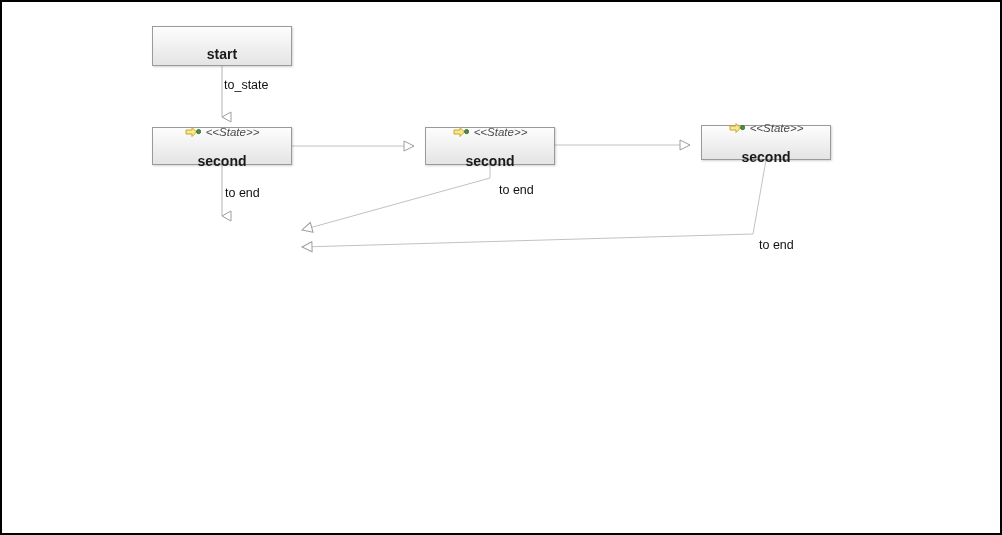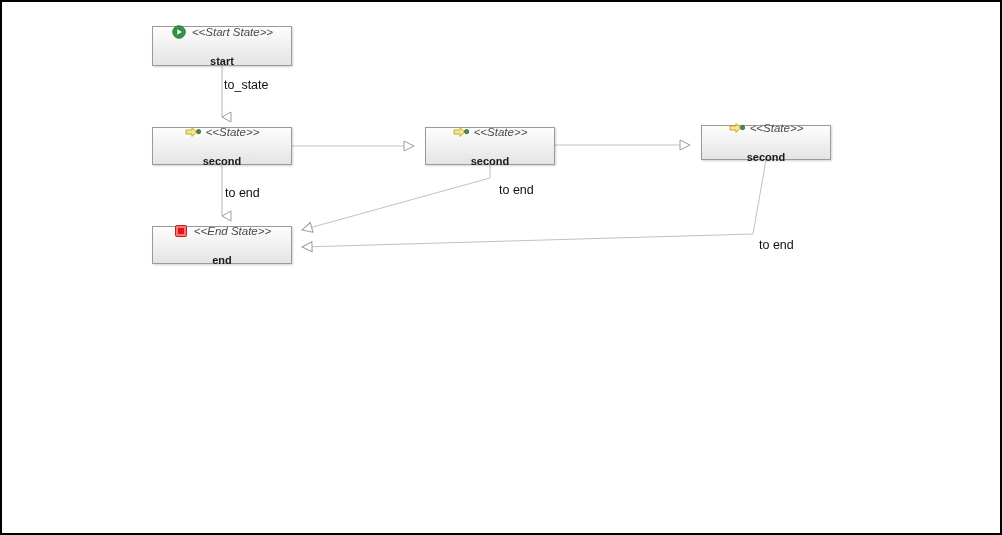--- a/index.html
+++ b/index.html
@@ -52,21 +52,21 @@
     flex: 0 0 auto;
   }
   .stereotype {
     font-size: 11.5px;
     font-style: italic;
     color: #4a4a4a;
     white-space: nowrap;
     line-height: 14px;
   }
   .node-name {
-    font-size: 11px;
+    font-size: 14px;
     font-weight: bold;
     color: #1a1a1a;
     line-height: 14px;
     white-space: nowrap;
     margin-top: 15px;
   }
 
   
   .edge-label {
     position: absolute;
@@ -110,30 +110,20 @@
     <g>
       <path d="M 488,163 L 488,176 L 300,228" fill="none" stroke="#c2c2c2" stroke-width="1" marker-end="url(#openArrow)"></path>
     </g>
 
     <g>
       <path d="M 764,158 L 751,232 L 300,245" fill="none" stroke="#c2c2c2" stroke-width="1" marker-end="url(#openArrow)"></path>
     </g>
   </svg>
 
   <div class="node" style="left:150px; top:24px; width:140px; height:40px;">
-    <div class="node-top">
-      <span class="node-icon">
-        <svg width="16" height="14" viewBox="0 0 16 14" xmlns="http://www.w3.org/2000/svg">
-          <circle cx="8" cy="7" r="6.2" fill="#3a9b4a" stroke="#1d6b2b" stroke-width="1"></circle>
-          <circle cx="8" cy="7" r="4.2" fill="#2e8b3d"></circle>
-          <path d="M 6.3,4.3 L 11,7 L 6.3,9.7 Z" fill="#ffffff"></path>
-        </svg>
-      </span>
-      <span class="stereotype">&lt;&lt;Start State&gt;&gt;</span>
-    </div>
     <div class="node-name">start</div>
   </div>
 
   <div class="node" style="left:150px; top:125px; width:140px; height:38px;">
     <div class="node-top">
       <span class="node-icon">
         <svg width="16" height="14" viewBox="0 0 16 14" xmlns="http://www.w3.org/2000/svg">
           <path d="M 1,5 L 7,5 L 7,2.5 L 11.5,7 L 7,11.5 L 7,9 L 1,9 Z" fill="#f5e98c" stroke="#c9a72e" stroke-width="1" stroke-linejoin="round"></path>
           <circle cx="13.6" cy="6.6" r="2.1" fill="#4d8f3a" stroke="#2f6322" stroke-width="0.8"></circle>
         </svg>
@@ -162,32 +152,20 @@
         <svg width="16" height="14" viewBox="0 0 16 14" xmlns="http://www.w3.org/2000/svg">
           <path d="M 1,5 L 7,5 L 7,2.5 L 11.5,7 L 7,11.5 L 7,9 L 1,9 Z" fill="#f5e98c" stroke="#c9a72e" stroke-width="1" stroke-linejoin="round"></path>
           <circle cx="13.6" cy="6.6" r="2.1" fill="#4d8f3a" stroke="#2f6322" stroke-width="0.8"></circle>
         </svg>
       </span>
       <span class="stereotype">&lt;&lt;State&gt;&gt;</span>
     </div>
     <div class="node-name">second</div>
   </div>
 
-  <div class="node" style="left:150px; top:224px; width:140px; height:38px;">
-    <div class="node-top">
-      <span class="node-icon">
-        <svg width="16" height="14" viewBox="0 0 16 14" xmlns="http://www.w3.org/2000/svg">
-          <rect x="2.5" y="1.5" width="11" height="11" rx="1.2" fill="#f07878" stroke="#c02020" stroke-width="1"></rect>
-          <rect x="5" y="4" width="6" height="6" fill="#e01515"></rect>
-        </svg>
-      </span>
-      <span class="stereotype">&lt;&lt;End State&gt;&gt;</span>
-    </div>
-    <div class="node-name">end</div>
-  </div>
 
   <div class="edge-label" style="left:222px; top:76px;">to_state</div>
 
   <div class="edge-label" style="left:223px; top:184px;">to end</div>
 
   <div class="edge-label" style="left:497px; top:181px;">to end</div>
 
   <div class="edge-label" style="left:757px; top:236px;">to end</div>
 
 </div>

